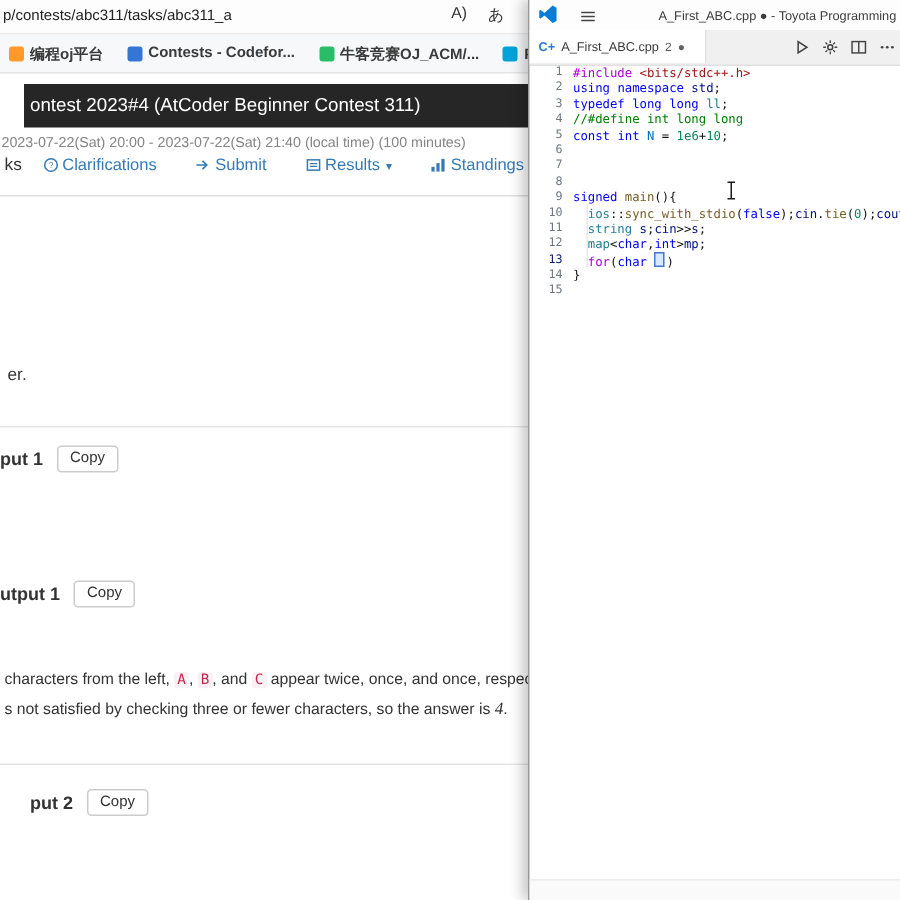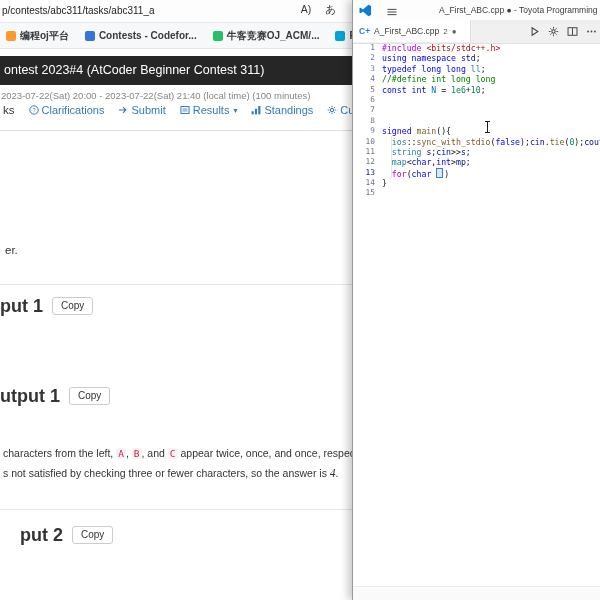--- a/index.html
+++ b/index.html
@@ -9,33 +9,33 @@
   
   .browser{position:absolute;left:0;top:0;width:352px;height:600px;background:#fff;overflow:hidden;}
   .addressbar{position:absolute;left:0;top:0;width:100%;height:22px;background:#fdfdfd;border-bottom:1px solid #e8e8e8;}
   .url{position:absolute;left:2px;top:5px;font-size:10px;color:#222;white-space:nowrap;}
   .abar-icons{position:absolute;right:16px;top:3px;display:flex;gap:14px;font-size:10.5px;color:#333;}
   .abar-icons span{cursor:default;}
   .bookmarksbar{position:absolute;left:0;top:23px;width:100%;height:25px;background:#f7f8f9;border-bottom:1px solid #e6e6e6;
     display:flex;align-items:center;padding-left:6px;gap:16px;overflow:hidden;}
   .bm-item{display:flex;align-items:center;gap:4px;font-size:10px;color:#3a3a3a;white-space:nowrap;font-weight:bold;}
   .bm-ico{width:10px;height:10px;border-radius:2px;flex:none;}
-  .contestbar{position:absolute;left:0;top:56px;width:100%;height:29px;background:#262626;color:#fff;
+  .contestbar{position:absolute;left:16px;top:56px;width:100%;height:29px;background:#262626;color:#fff;
     font-size:12.5px;line-height:29px;padding-left:4px;white-space:nowrap;overflow:hidden;}
   .contesttime{position:absolute;left:1px;top:90px;font-size:9.5px;color:#858585;white-space:nowrap;}
   .navrow{position:absolute;left:0;top:104px;width:100%;height:26px;border-bottom:1px solid #ddd;
     display:flex;align-items:flex-start;gap:14px;padding-left:3px;overflow:hidden;}
   .nav-tasks{font-size:11.5px;color:#333;}
   .nav-link{display:flex;align-items:center;gap:3px;font-size:11px;color:#337ab7;white-space:nowrap;cursor:pointer;}
   .nav-link svg{display:block;}
   .nav-caret{font-size:8px;margin-left:1px;}
   .frag{position:absolute;font-size:11.5px;color:#333;}
   .divider{position:absolute;left:0;width:352px;height:0;border-top:1px solid #e5e5e5;}
   .sec-row{position:absolute;left:0;display:flex;align-items:center;gap:9px;height:22px;}
-  .sec-h{margin:0;font-size:18px;font-weight:bold;color:#333;white-space:nowrap;}
+  .sec-h{margin:0;font-size:12px;font-weight:bold;color:#333;white-space:nowrap;}
   .copy-btn{font-family:"Liberation Sans",sans-serif;font-size:10px;color:#333;background:#fff;
     border:1px solid #ccc;border-radius:3px;padding:2px 8px;line-height:12px;cursor:pointer;}
   .para{position:absolute;left:3px;font-size:10.5px;color:#333;white-space:nowrap;overflow:hidden;width:349px;}
   .frag-code{font-family:"DejaVu Sans Mono",monospace;font-size:9.5px;color:#c7254e;background:#f9f2f4;
     padding:0 2px;border-radius:2px;}
   .frag-var{font-style:italic;font-family:"Liberation Serif",serif;font-size:11.5px;}
 
   
   .vscode{position:absolute;left:352px;top:0;width:248px;height:600px;background:#fff;overflow:hidden;
     border-left:1px solid #999;box-shadow:-4px 0 8px rgba(0,0,0,.22);}
@@ -112,21 +112,21 @@
           <span class="bm-label">PTA | 程序设计...</span>
         </span>
       </div>
 
     <div class="contestbar">ontest 2023#4 (AtCoder Beginner Contest 311)</div>
 
     <div class="contesttime">2023-07-22(Sat) 20:00 - 2023-07-22(Sat) 21:40 (local time) (100 minutes)</div>
 
     <div class="navrow">
       <span class="nav-tasks">ks</span>
-      <span id="nav-links" style="display:flex;gap:14px;align-items:center;">
+      <span id="nav-links" style="display:flex;gap:26px;align-items:center;">
           <span class="nav-link">
             <span>
               <svg width="10" height="10" viewBox="0 0 16 16">
                 <circle cx="8" cy="8" r="6.7" fill="none" stroke="currentColor" stroke-width="1.6"></circle>
                 <text x="8" y="11.5" font-size="9" text-anchor="middle" fill="currentColor">?</text>
               </svg>
             </span>
             <span>Clarifications</span>
           </span>
           <span class="nav-link">

